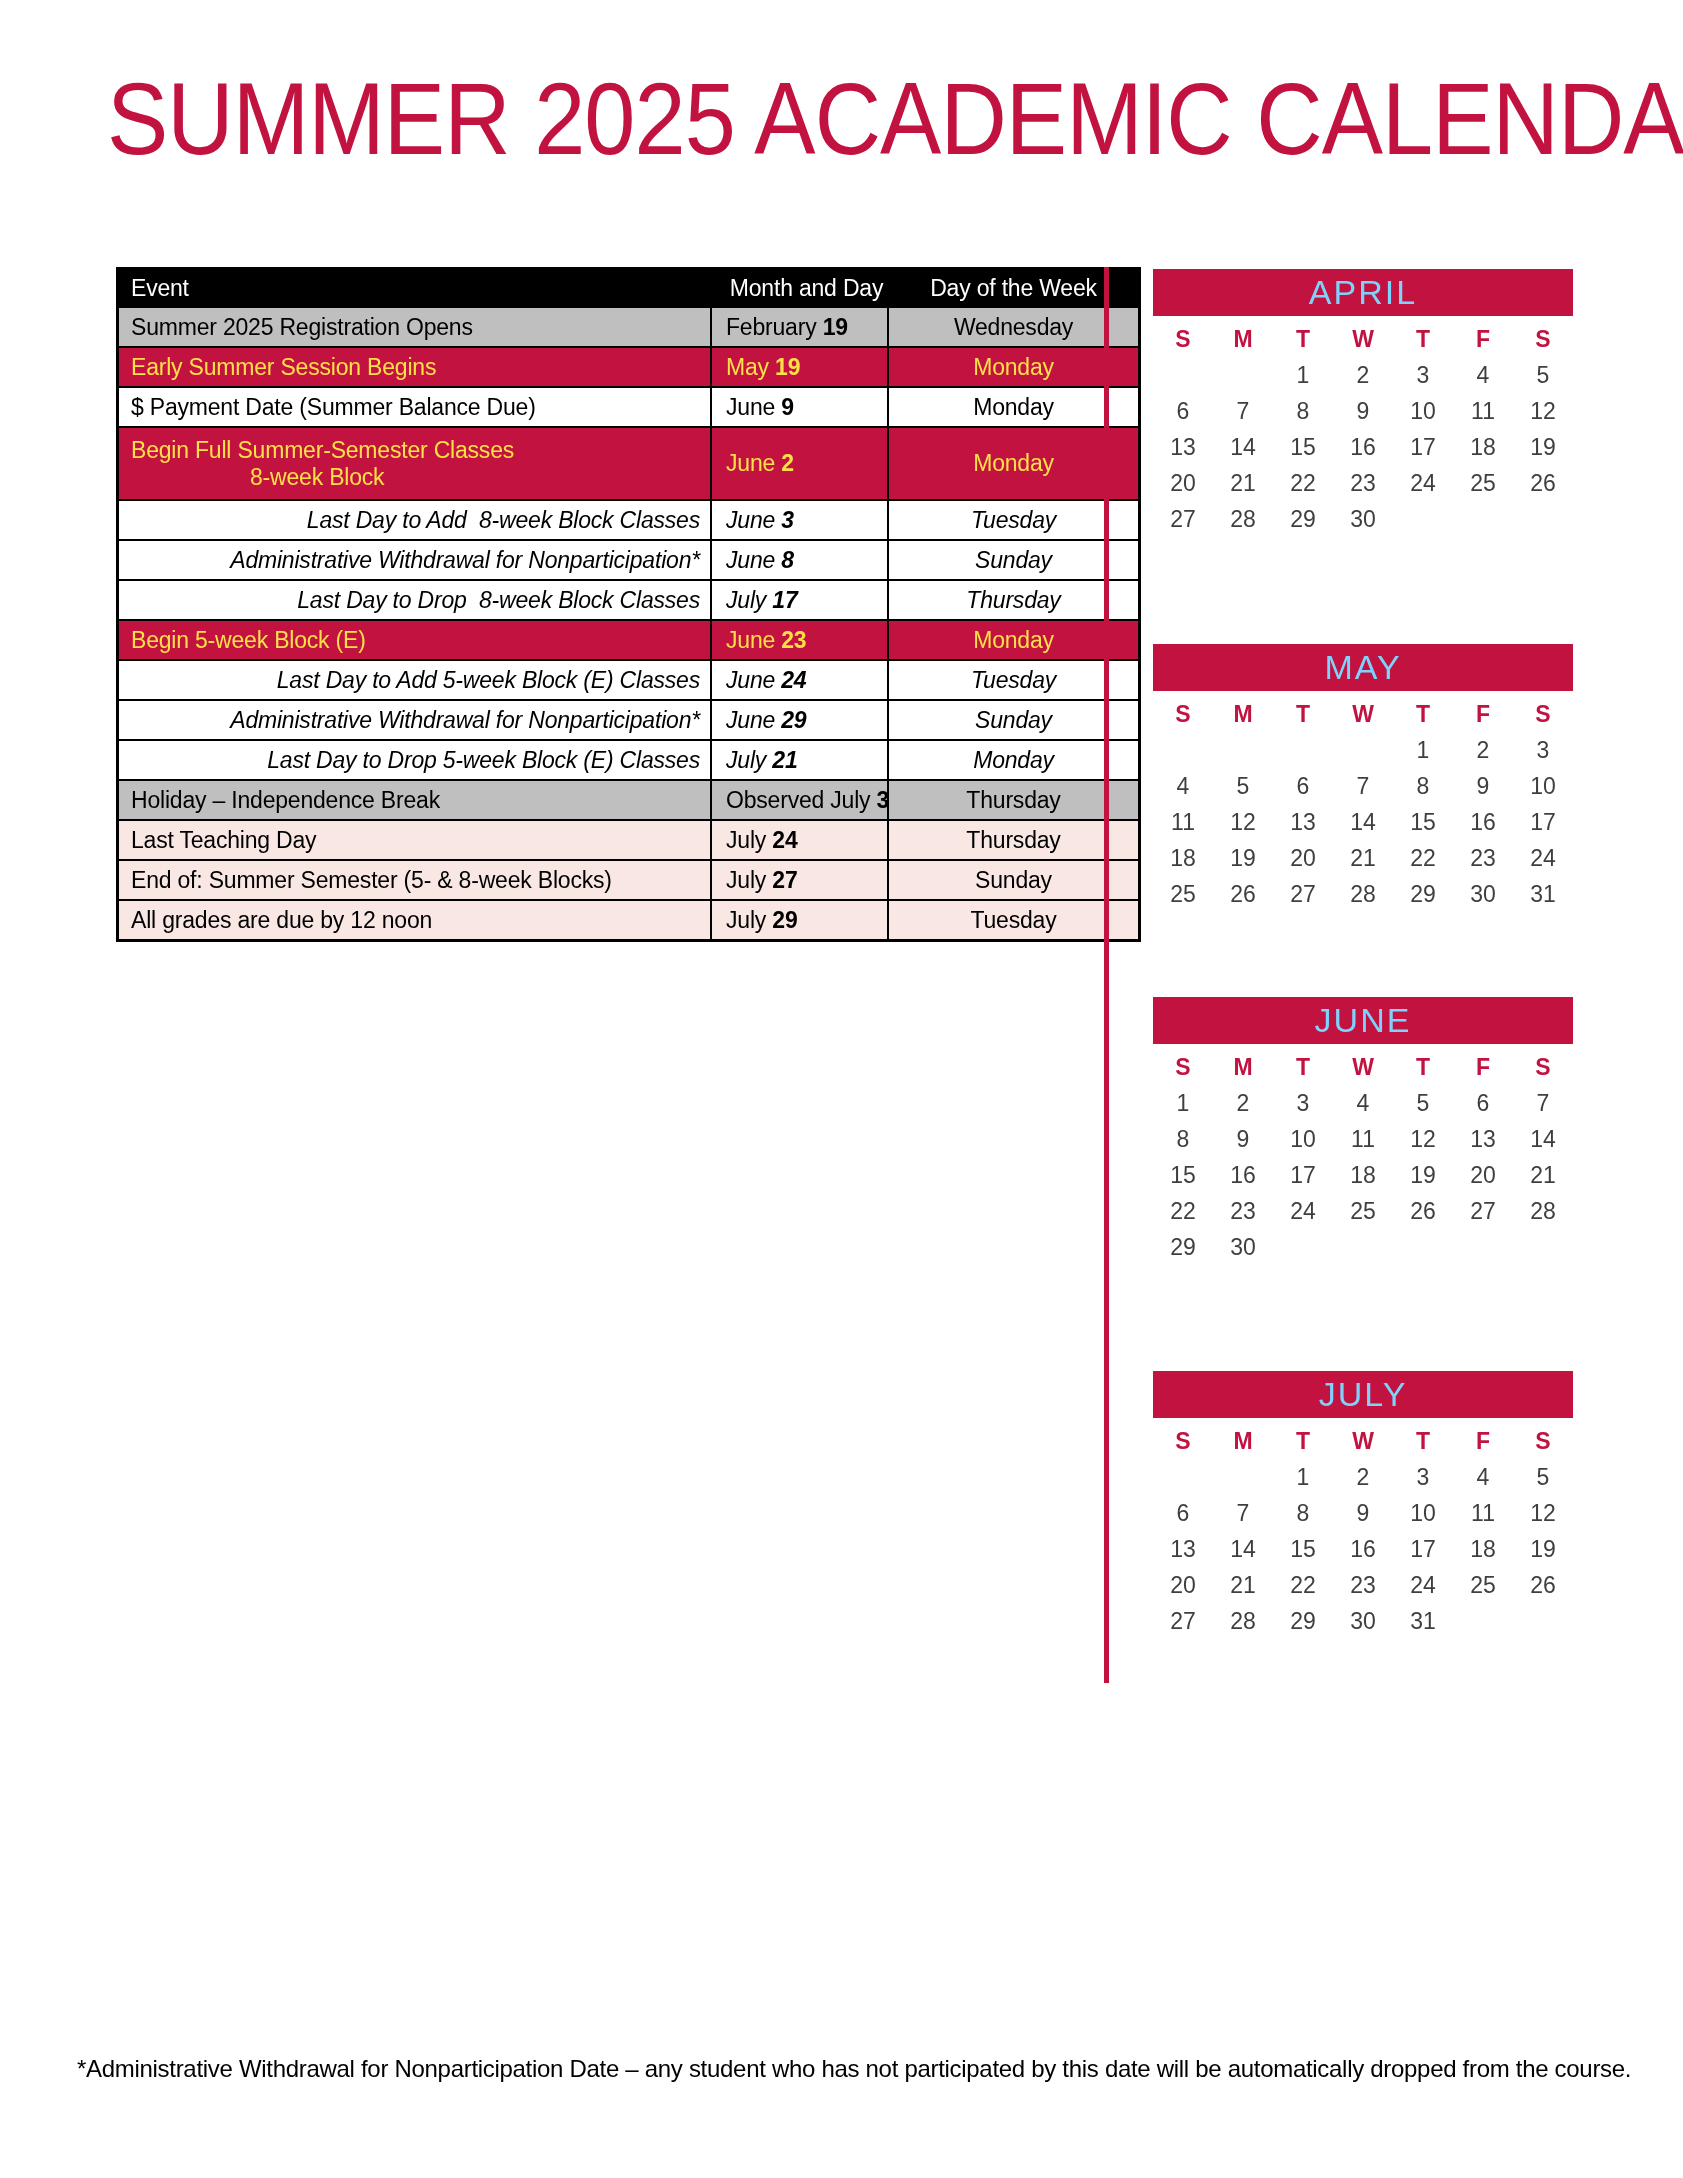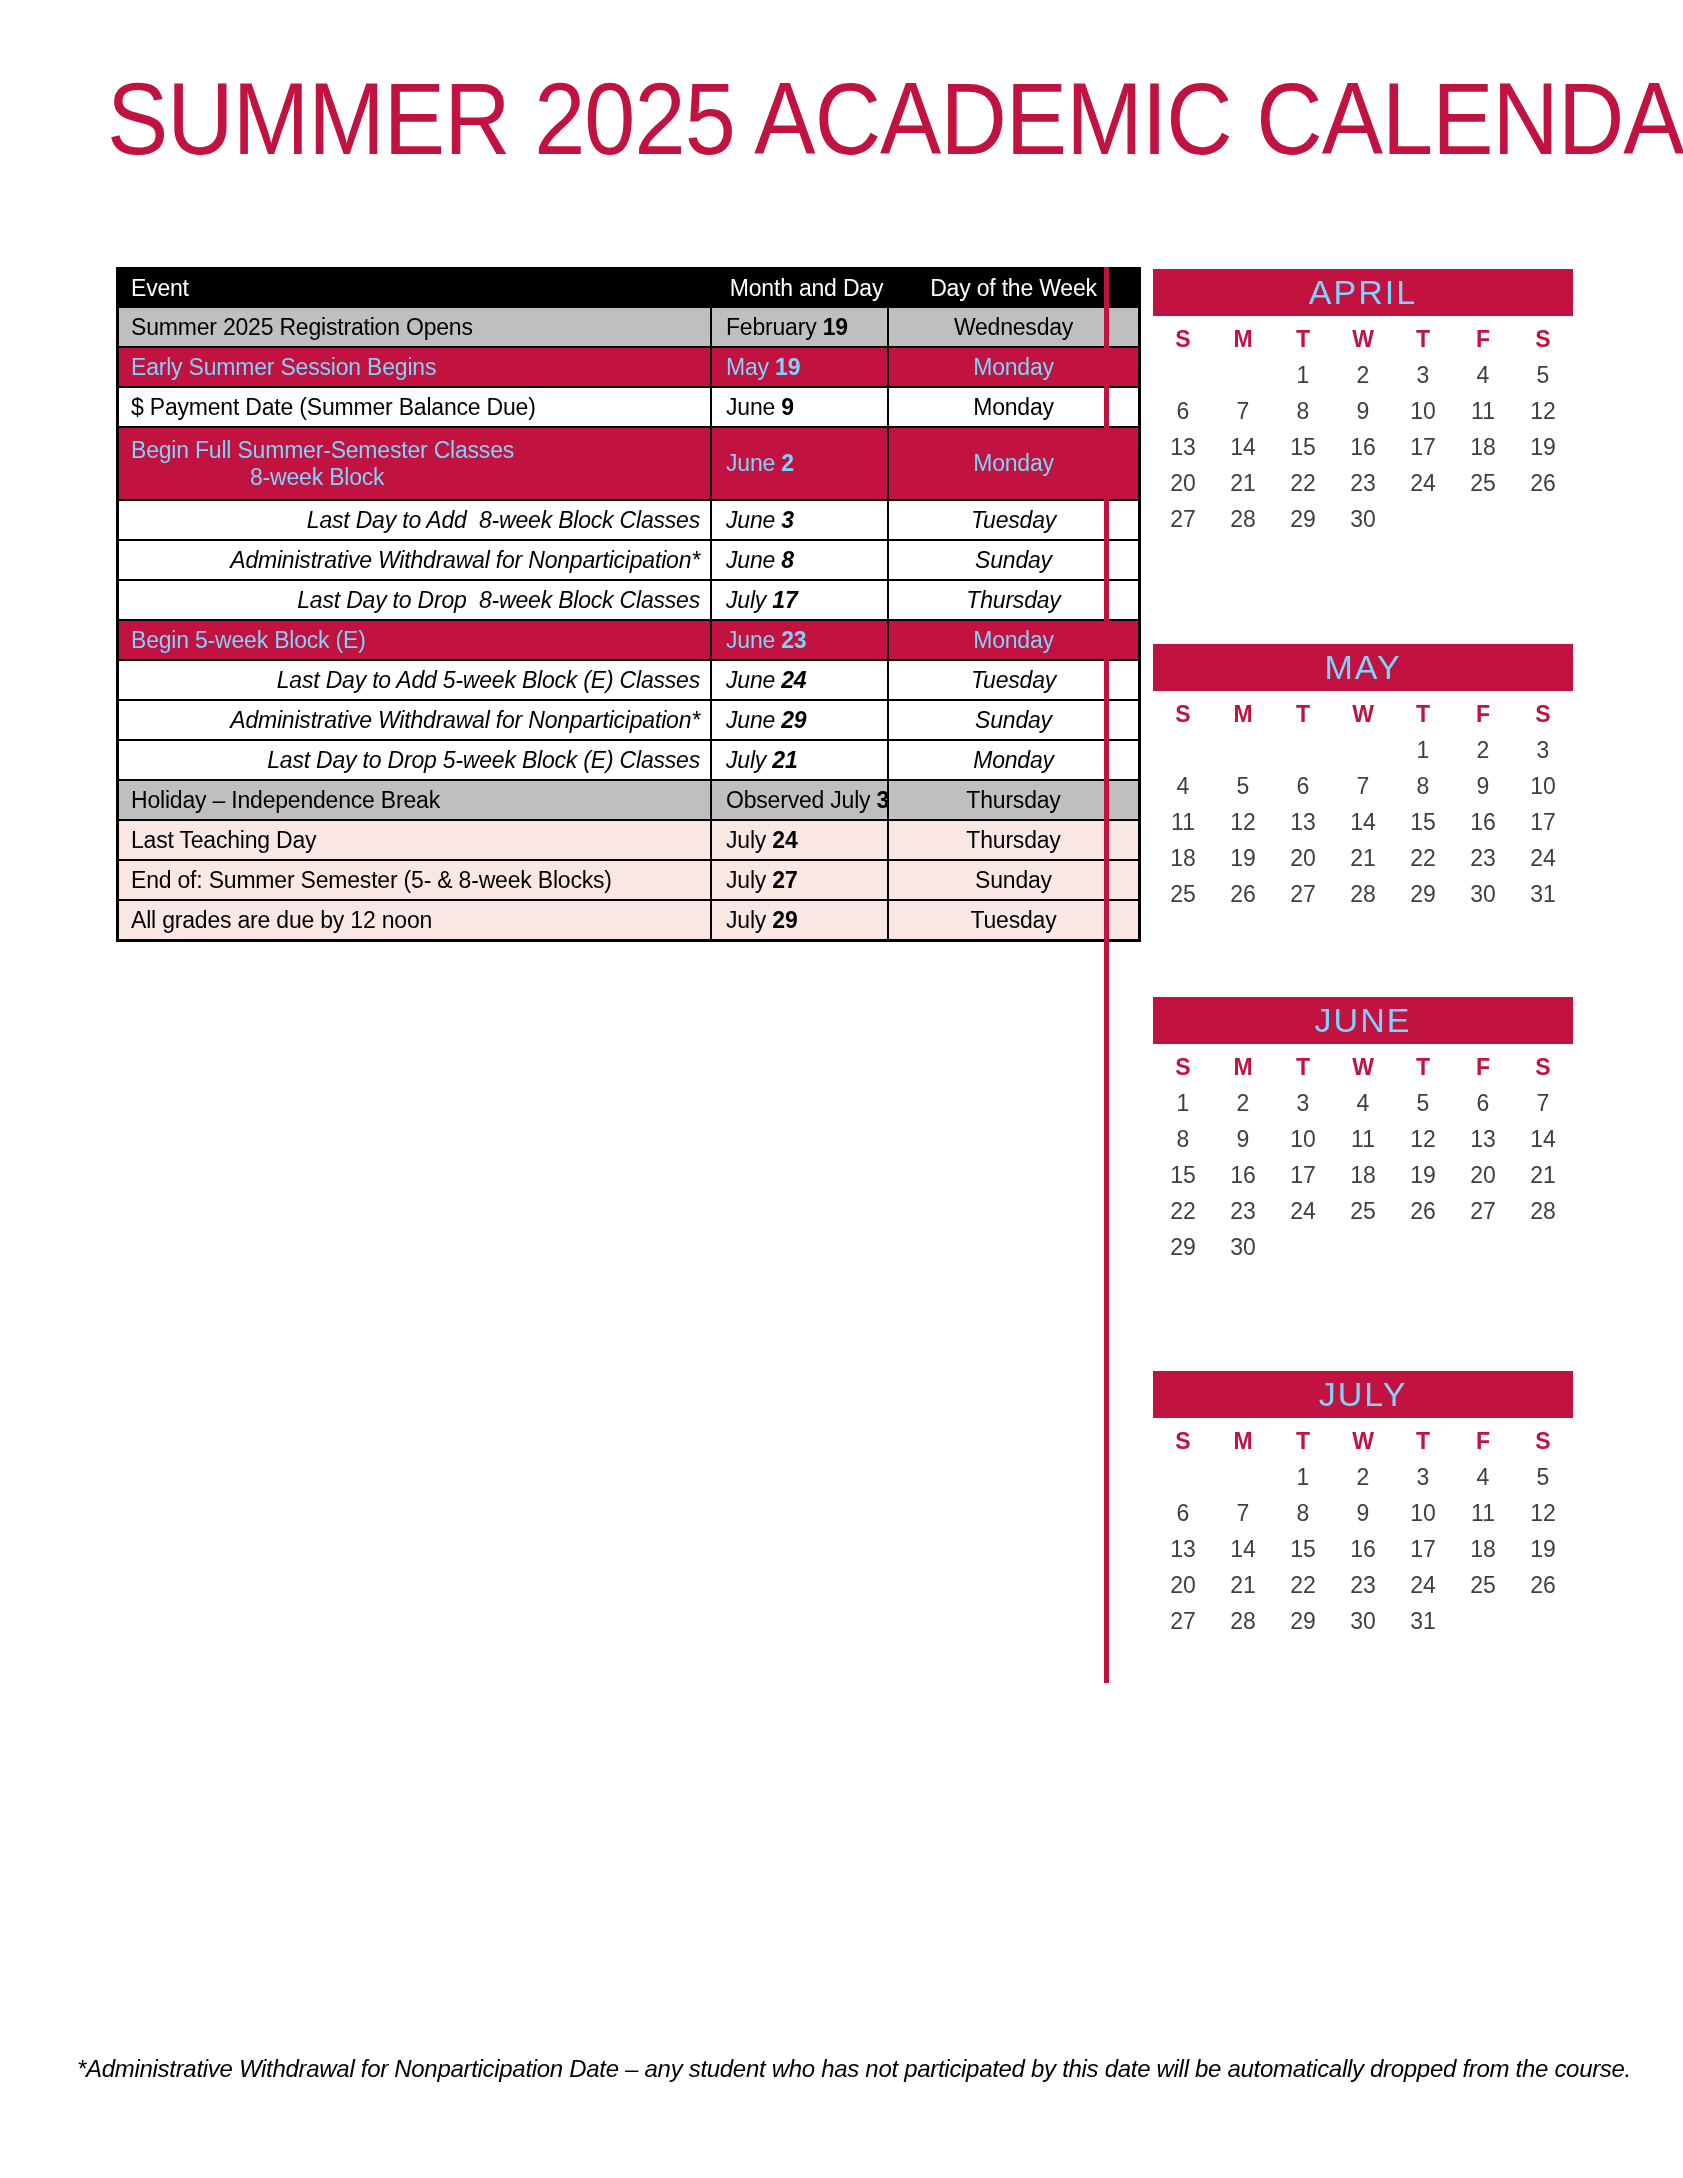--- a/index.html
+++ b/index.html
@@ -28,21 +28,21 @@
   }
   .events td{ height:38px; }
   th.col-event{ width:579px; text-align:left; padding-left:12px;}
   th.col-month{ width:161px; text-align:center; padding-left:14px;}
   th.col-day  { width:249px; text-align:center;}
   td.ev{ text-align:left; padding-left:12px; }
   td.md{ text-align:left; padding-left:14px; white-space:nowrap;}
   td.md .num{ font-weight:700; }
   td.dw{ text-align:center; }
   tr.bg-gray td{ background:var(--grayrow); }
-  tr.bg-red  td{ background:var(--red); color:#7dd3fc; }
+  tr.bg-red  td{ background:var(--red); color:#fde047; }
   tr.bg-pink td{ background:var(--pinkrow); }
   tr.it td.ev{ text-align:right; padding-right:10px; font-style:italic; white-space:pre-wrap;}
   tr.it td.md, tr.it td.dw{ font-style:italic; }
   td.ev .line2{ padding-left:119px; }
   tr.tall td{ height:71px; }
   
   .divider{
     position:absolute; left:1104px; top:267px; width:5px; height:1416px;
     background:var(--red);
   }
@@ -61,21 +61,21 @@
     height:36px; display:flex; align-items:center; justify-content:center;
     color:var(--red); font-weight:700; font-size:23px;
   }
   .cal-day{
     height:36px; display:flex; align-items:center; justify-content:center;
     color:var(--datetext); font-size:23px;
   }
   
   .footnote{
     position:absolute; left:77px; top:2055px; margin:0;
-    font-size:24px; font-style:italic; color:#000; white-space:nowrap;
+    font-size:24px; color:#000; white-space:nowrap;
     letter-spacing:-0.3px;
   }
 </style>
 </head>
 <body>
 
 <div class="page" style="--red: #c11240; --grayrow: #bfbfbf; --pinkrow: #f9e7e3; --datetext: #3f3f3f;">
 
   <h1 class="title">SUMMER 2025 ACADEMIC CALENDAR</h1>
 

